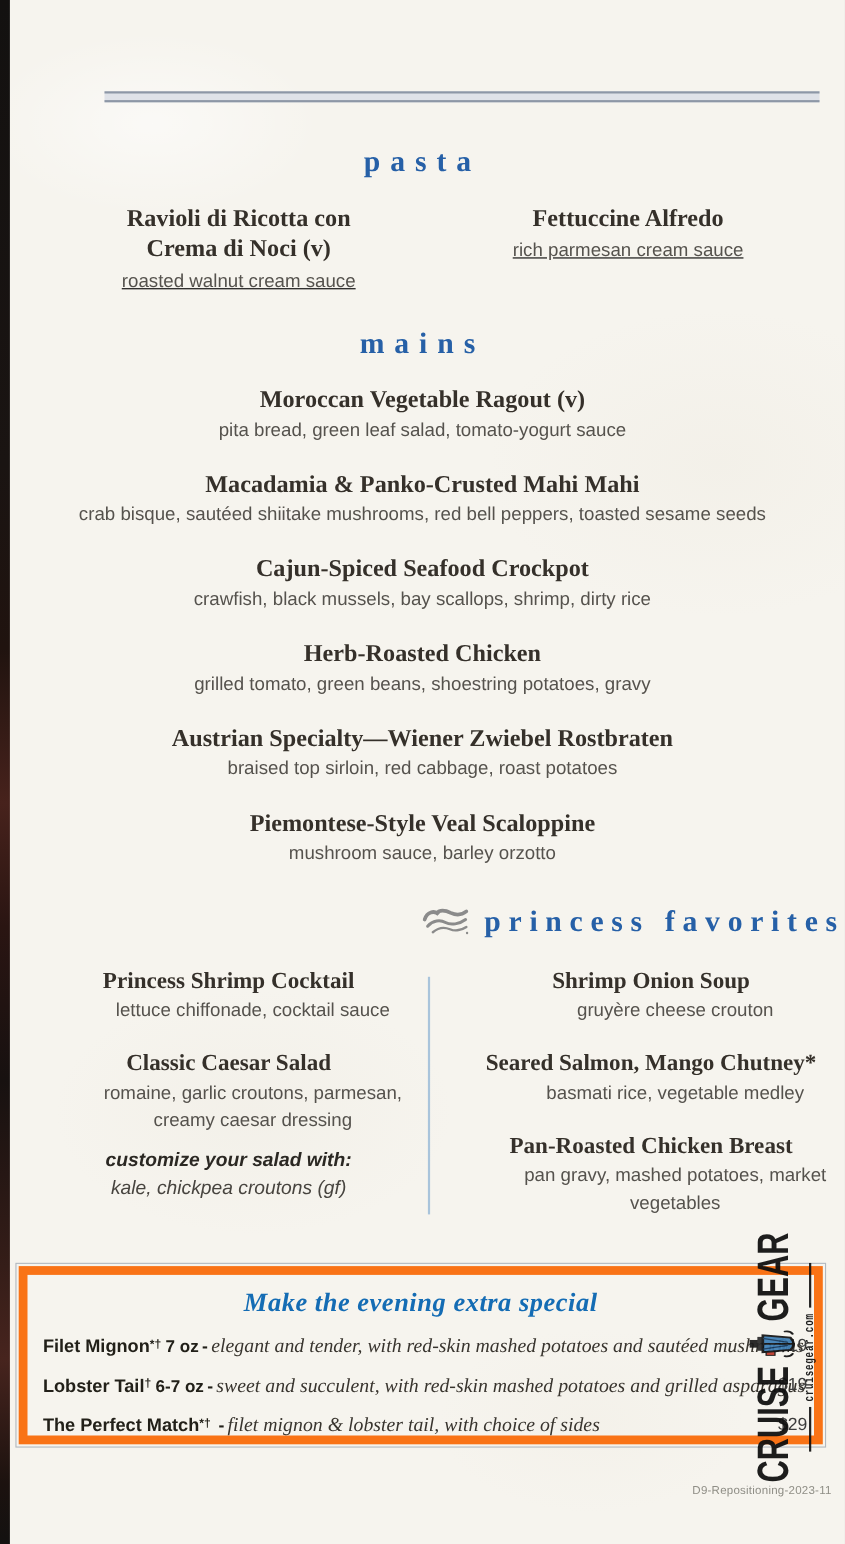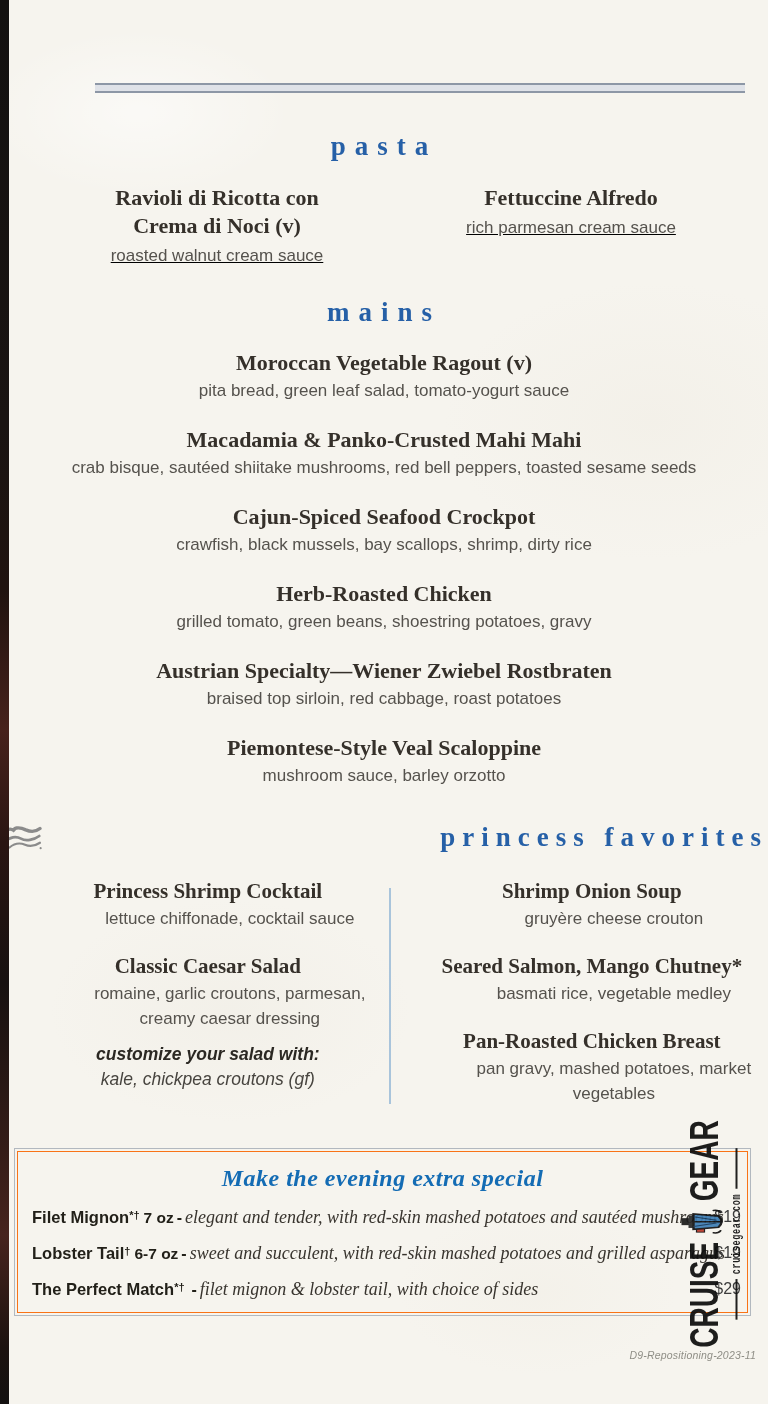--- a/index.html
+++ b/index.html
@@ -24,21 +24,21 @@
   .top-rule{
     position:absolute;left:95px;top:83px;width:650px;height:6px;z-index:1;
     border-top:2px solid #8d97a6;border-bottom:2px solid #8d97a6;background:#dfe2e8;
   }
   .sec-title{
     position:absolute;left:0;width:768px;text-align:center;
     color:#2660a7;font-size:27px;font-weight:600;letter-spacing:9px;
   }
   .fav-title-wrap{
     position:absolute;left:0;top:822px;width:768px;display:flex;
-    justify-content:space-between;align-items:center;gap:14px;
+    justify-content:flex-end;align-items:center;gap:14px;
   }
   .fav-title-text{color:#2660a7;font-size:27px;font-weight:600;letter-spacing:7px;}
   .dish-name{color:#35302a;font-size:22px;font-weight:600;line-height:30px;}
   .dish-desc{
     font-family:"Liberation Sans", sans-serif;color:#55524d;
     font-size:17px;line-height:25px;font-weight:400;
   }
   
   .pasta-cols{position:absolute;left:40px;top:184px;width:708px;display:flex;text-decoration:underline;}
   .pasta-col{flex:1;text-align:center;}
@@ -66,21 +66,21 @@
   .customize-body{
     font-family:"Liberation Sans", sans-serif;font-style:italic;
     color:#47443f;font-size:17.5px;line-height:25px;
   }
   
   .special-box{
     position:absolute;left:14px;top:1148px;width:737px;height:168px;
     border:1px solid #b2b8bf;box-sizing:border-box;z-index:2;
   }
   .special-inner{
-    position:absolute;inset:2px;border:1px solid #f97316;box-sizing:border-box;
+    position:absolute;inset:2px;border:8px solid #f97316;box-sizing:border-box;
   }
   .special-title{
     text-align:center;margin-top:13px;color:#146cb4;
     font-size:24px;font-weight:700;font-style:italic;letter-spacing:.5px;
   }
   .special-rows{margin:12px 0 0 14px;}
   .special-row{position:relative;line-height:23px;margin-bottom:11px;padding-right:46px;white-space:nowrap;}
   .sp-name{
     font-family:"Liberation Sans", sans-serif;font-weight:700;color:#222019;font-size:16.5px;
   }
@@ -104,21 +104,21 @@
     color:#0d0d0d;letter-spacing:0px;line-height:1;
   }
   .wm-row2{display:flex;align-items:center;gap:7px;margin-top:3px;}
   .wm-line{width:58px;height:2px;background:#101010;}
   .wm-site{
     font-family:"Liberation Mono", monospace;font-size:12px;color:#101010;
     letter-spacing:1px;font-weight:700;
   }
   .footer-code{
     position:absolute;right:12px;top:1349px;z-index:1;
-    font-family:"Liberation Sans", sans-serif;font-size:10.5px;color:#8f8e86;letter-spacing:.2px;font-style:italic;
+    font-family:"Liberation Sans", sans-serif;font-size:10.5px;color:#8f8e86;letter-spacing:.2px;
   }
 </style>
 </head>
 <body>
 
 <div id="canvas">
 
   <div class="photo-edge"></div>
   <div class="top-rule"></div>
 

